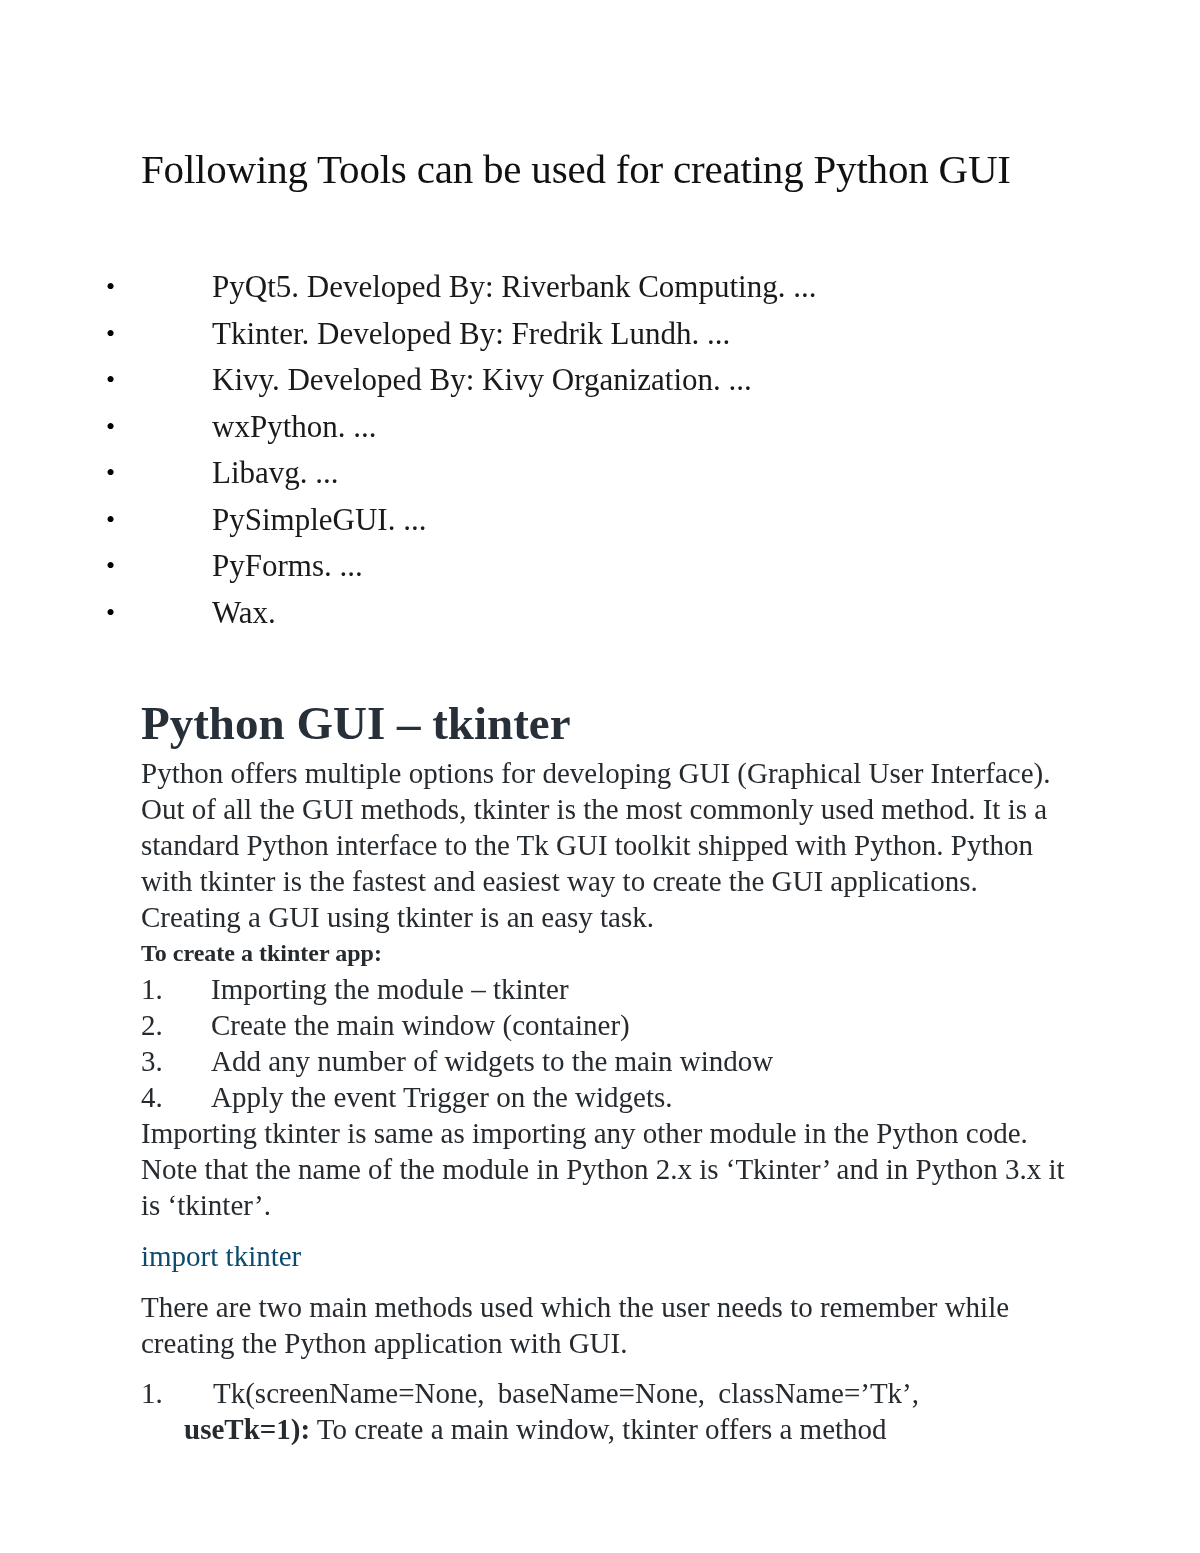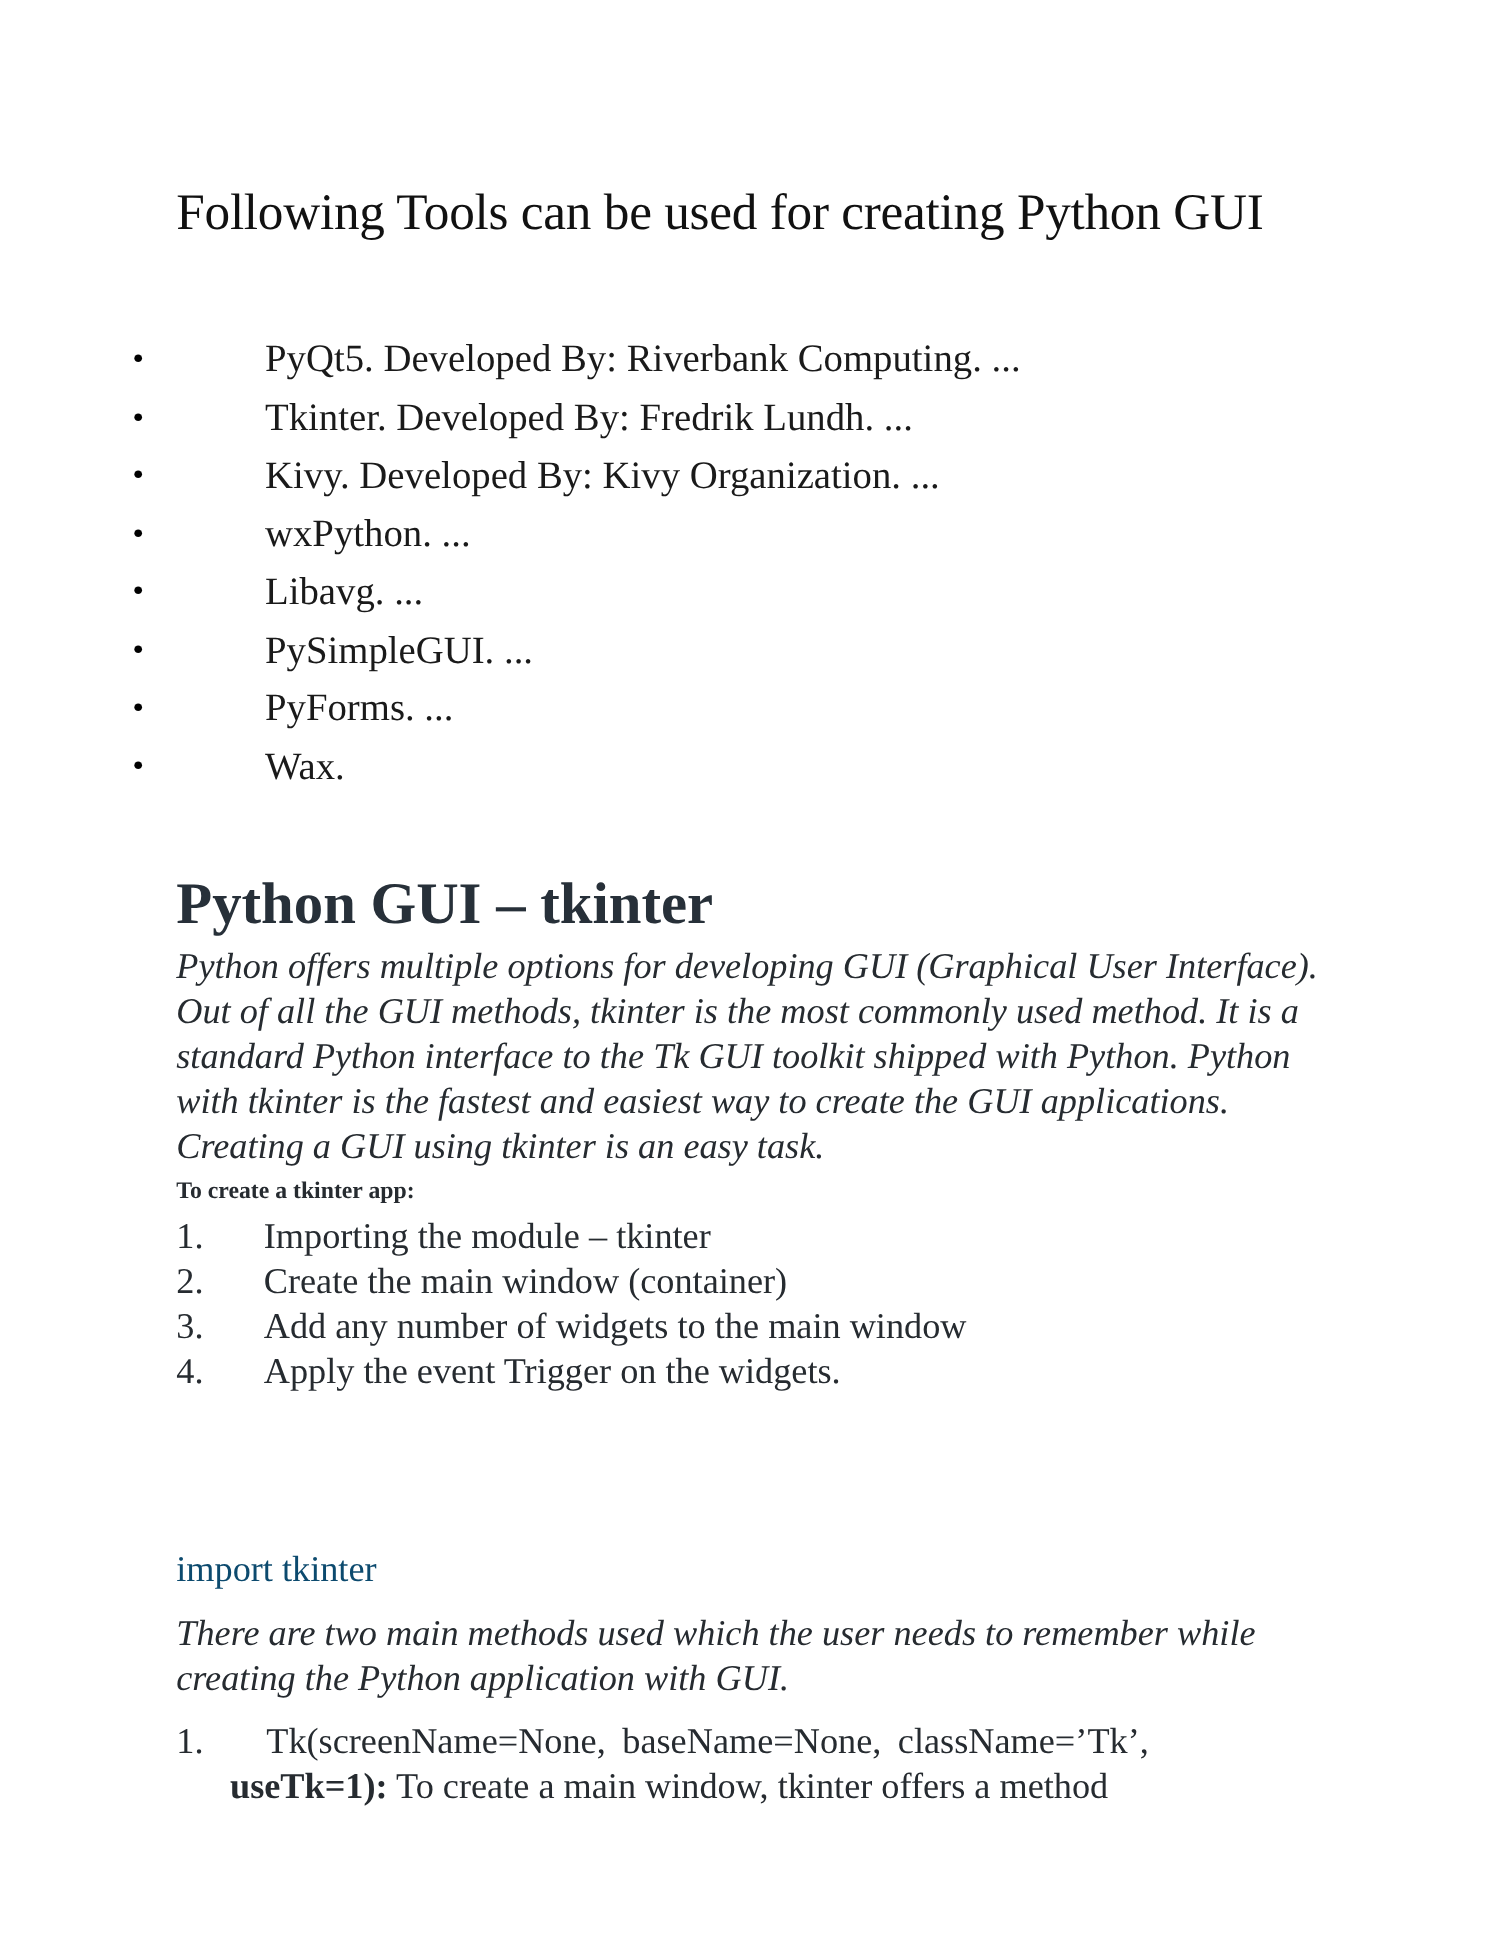--- a/index.html
+++ b/index.html
@@ -69,28 +69,27 @@
       color: #273039;
       white-space: nowrap;
     }
     .body-block {
       position: absolute;
       left: 141px;
       width: 940px;
       font-size: 29px;
       line-height: 36px;
       color: #262b30;
-      font-style: italic;
     }
     .intro-para { top: 755px; }
     .subhead {
       position: absolute;
       left: 141px;
       top: 935px;
-      font-size: 19px;
+      font-size: 24px;
       line-height: 36px;
       font-weight: bold;
       color: #262b30;
     }
     .steps {
       position: absolute;
       left: 0;
       top: 971px;
       margin: 0;
       padding: 0;
@@ -214,20 +213,21 @@
     <li>
       <span class="num">3.</span>
       <span class="step-text">Add any number of widgets to the main window</span>
     </li>
     <li>
       <span class="num">4.</span>
       <span class="step-text">Apply the event Trigger on the widgets.</span>
     </li>
   </ol>
 
+  <div class="body-block import-para">Importing tkinter is same as importing any other module in the Python code. Note that the name of the module in Python 2.x is ‘Tkinter’ and in Python 3.x it is ‘tkinter’.</div>
 
   <div class="code-line">import tkinter</div>
 
   <div class="body-block methods-para">There are two main methods used which the user needs to remember while creating the Python application with GUI.</div>
 
   <div class="method-item">
     <span class="num">1.</span>
     <span class="line1">Tk(screenName=None, baseName=None, className=’Tk’,</span>
     <span class="line2"><b>useTk=1):</b><span> To create a main window, tkinter offers a method</span></span>
   </div>

